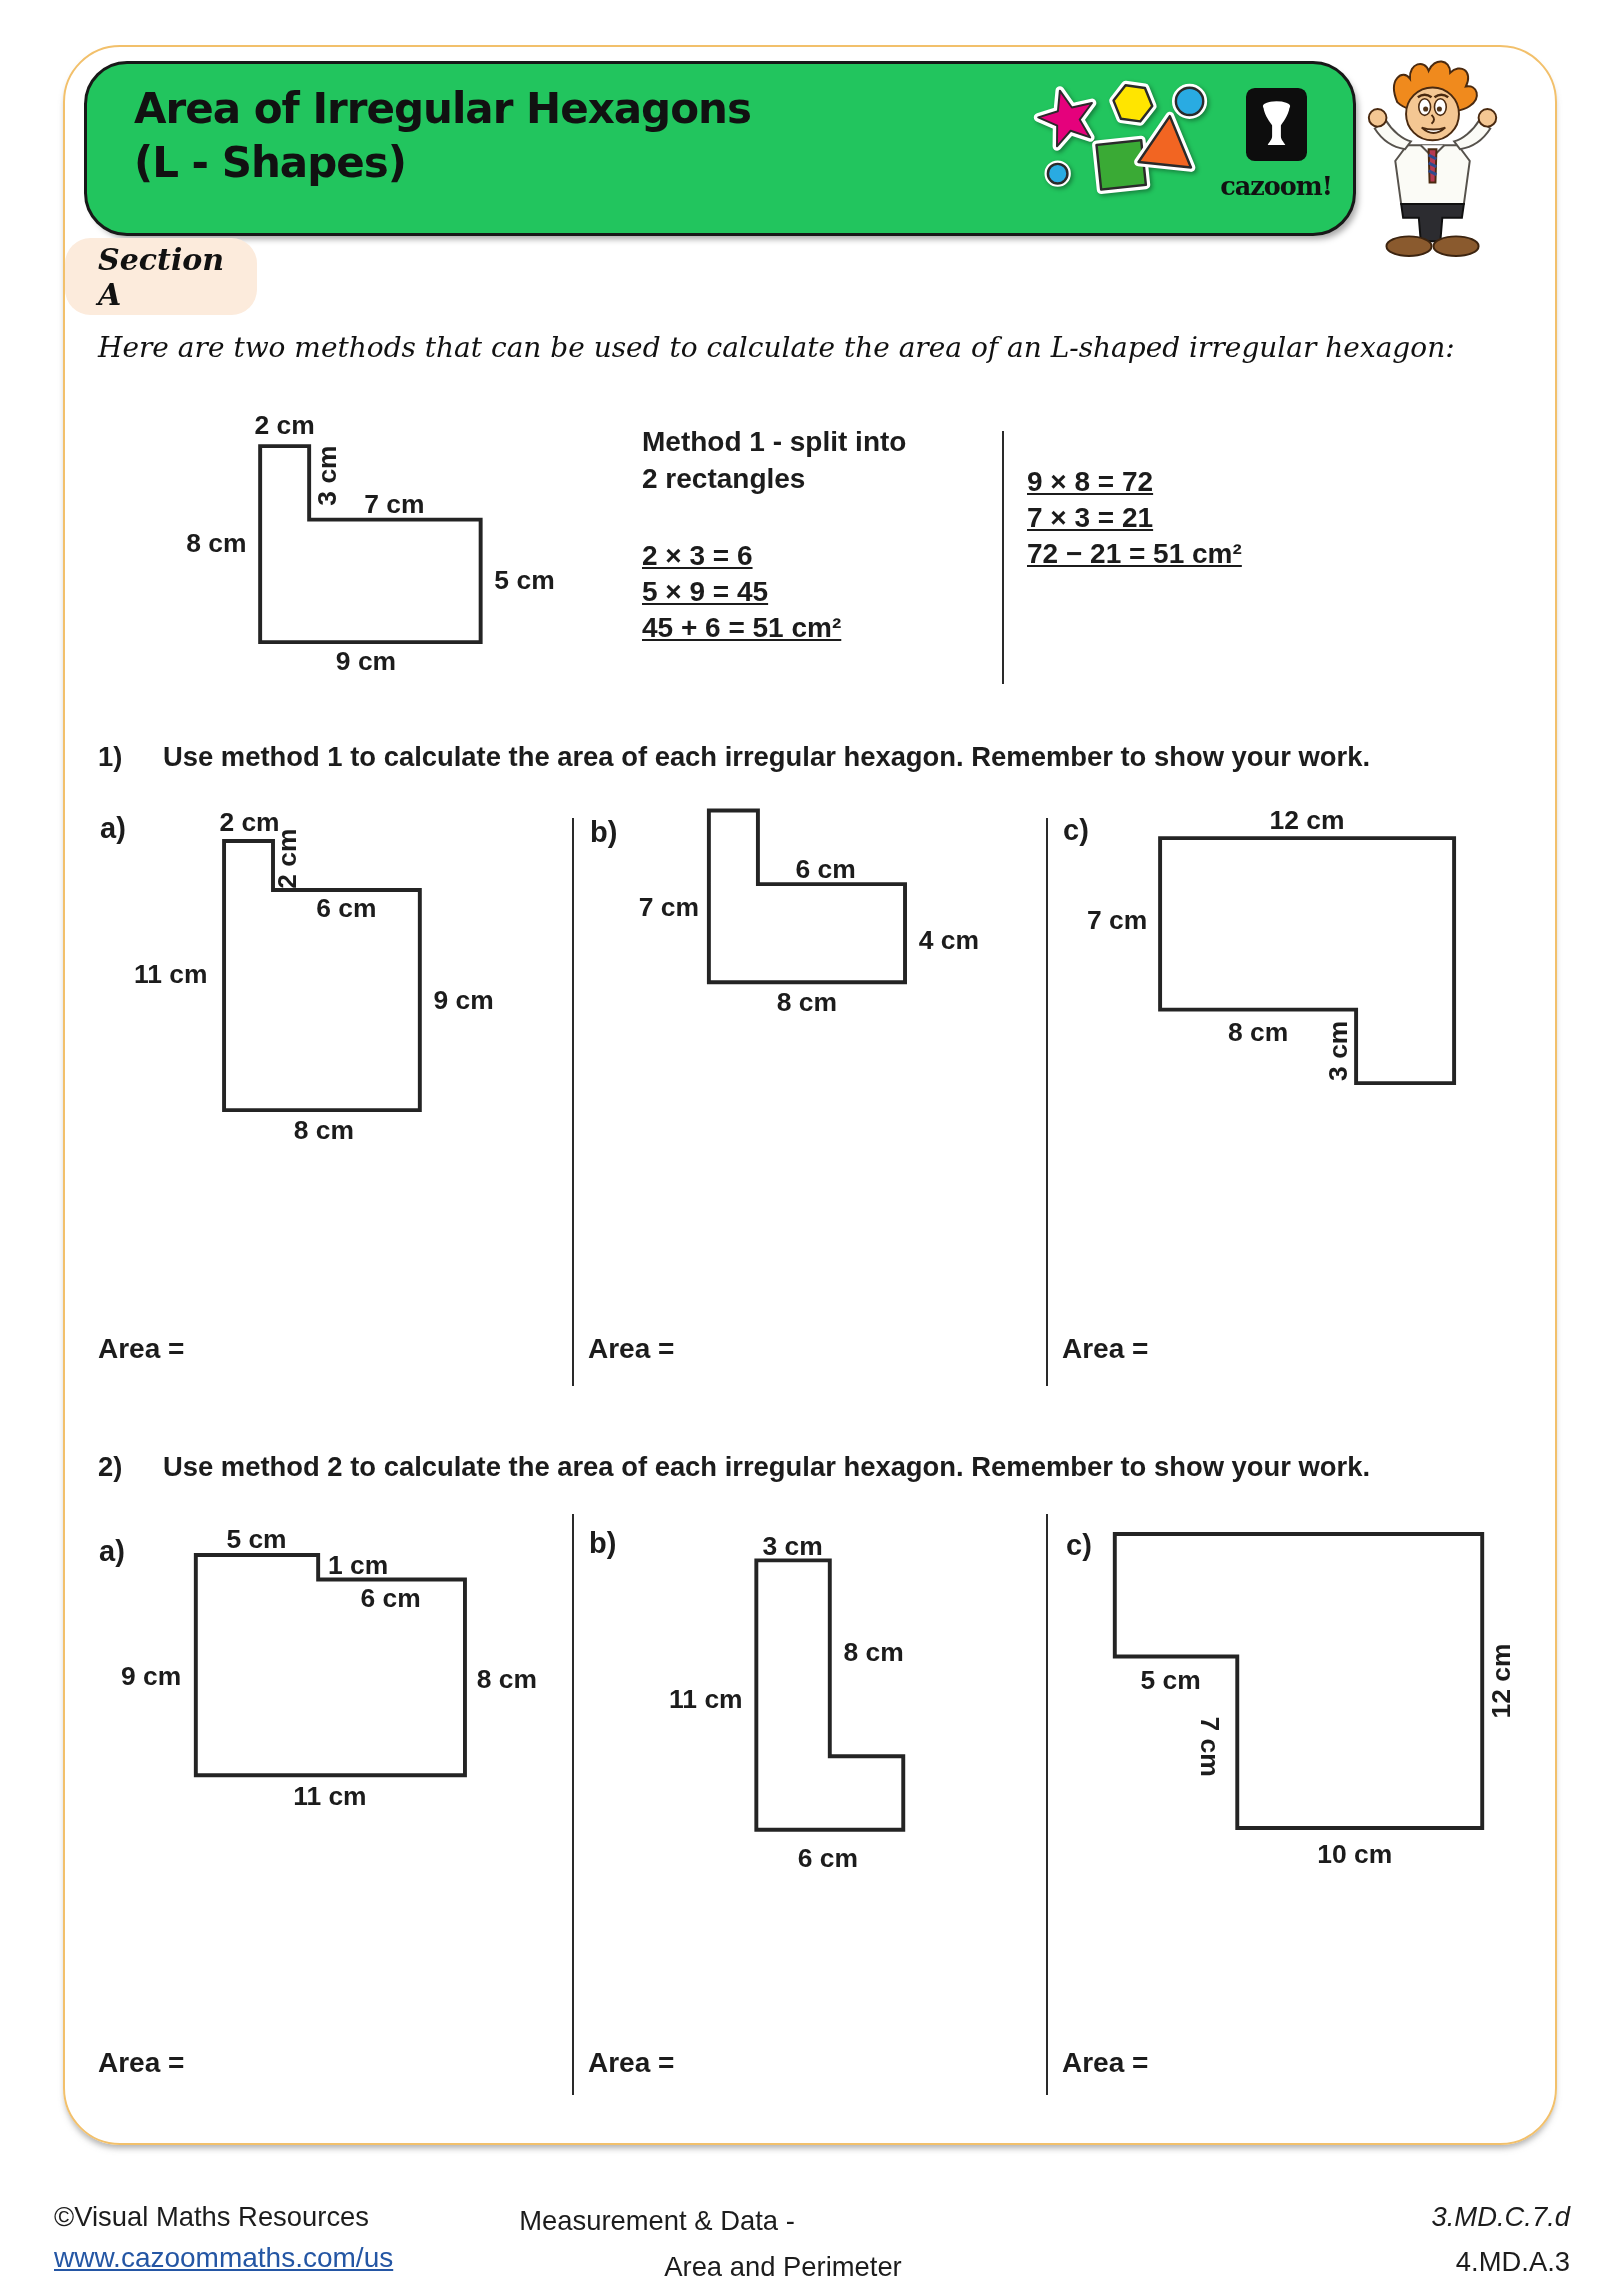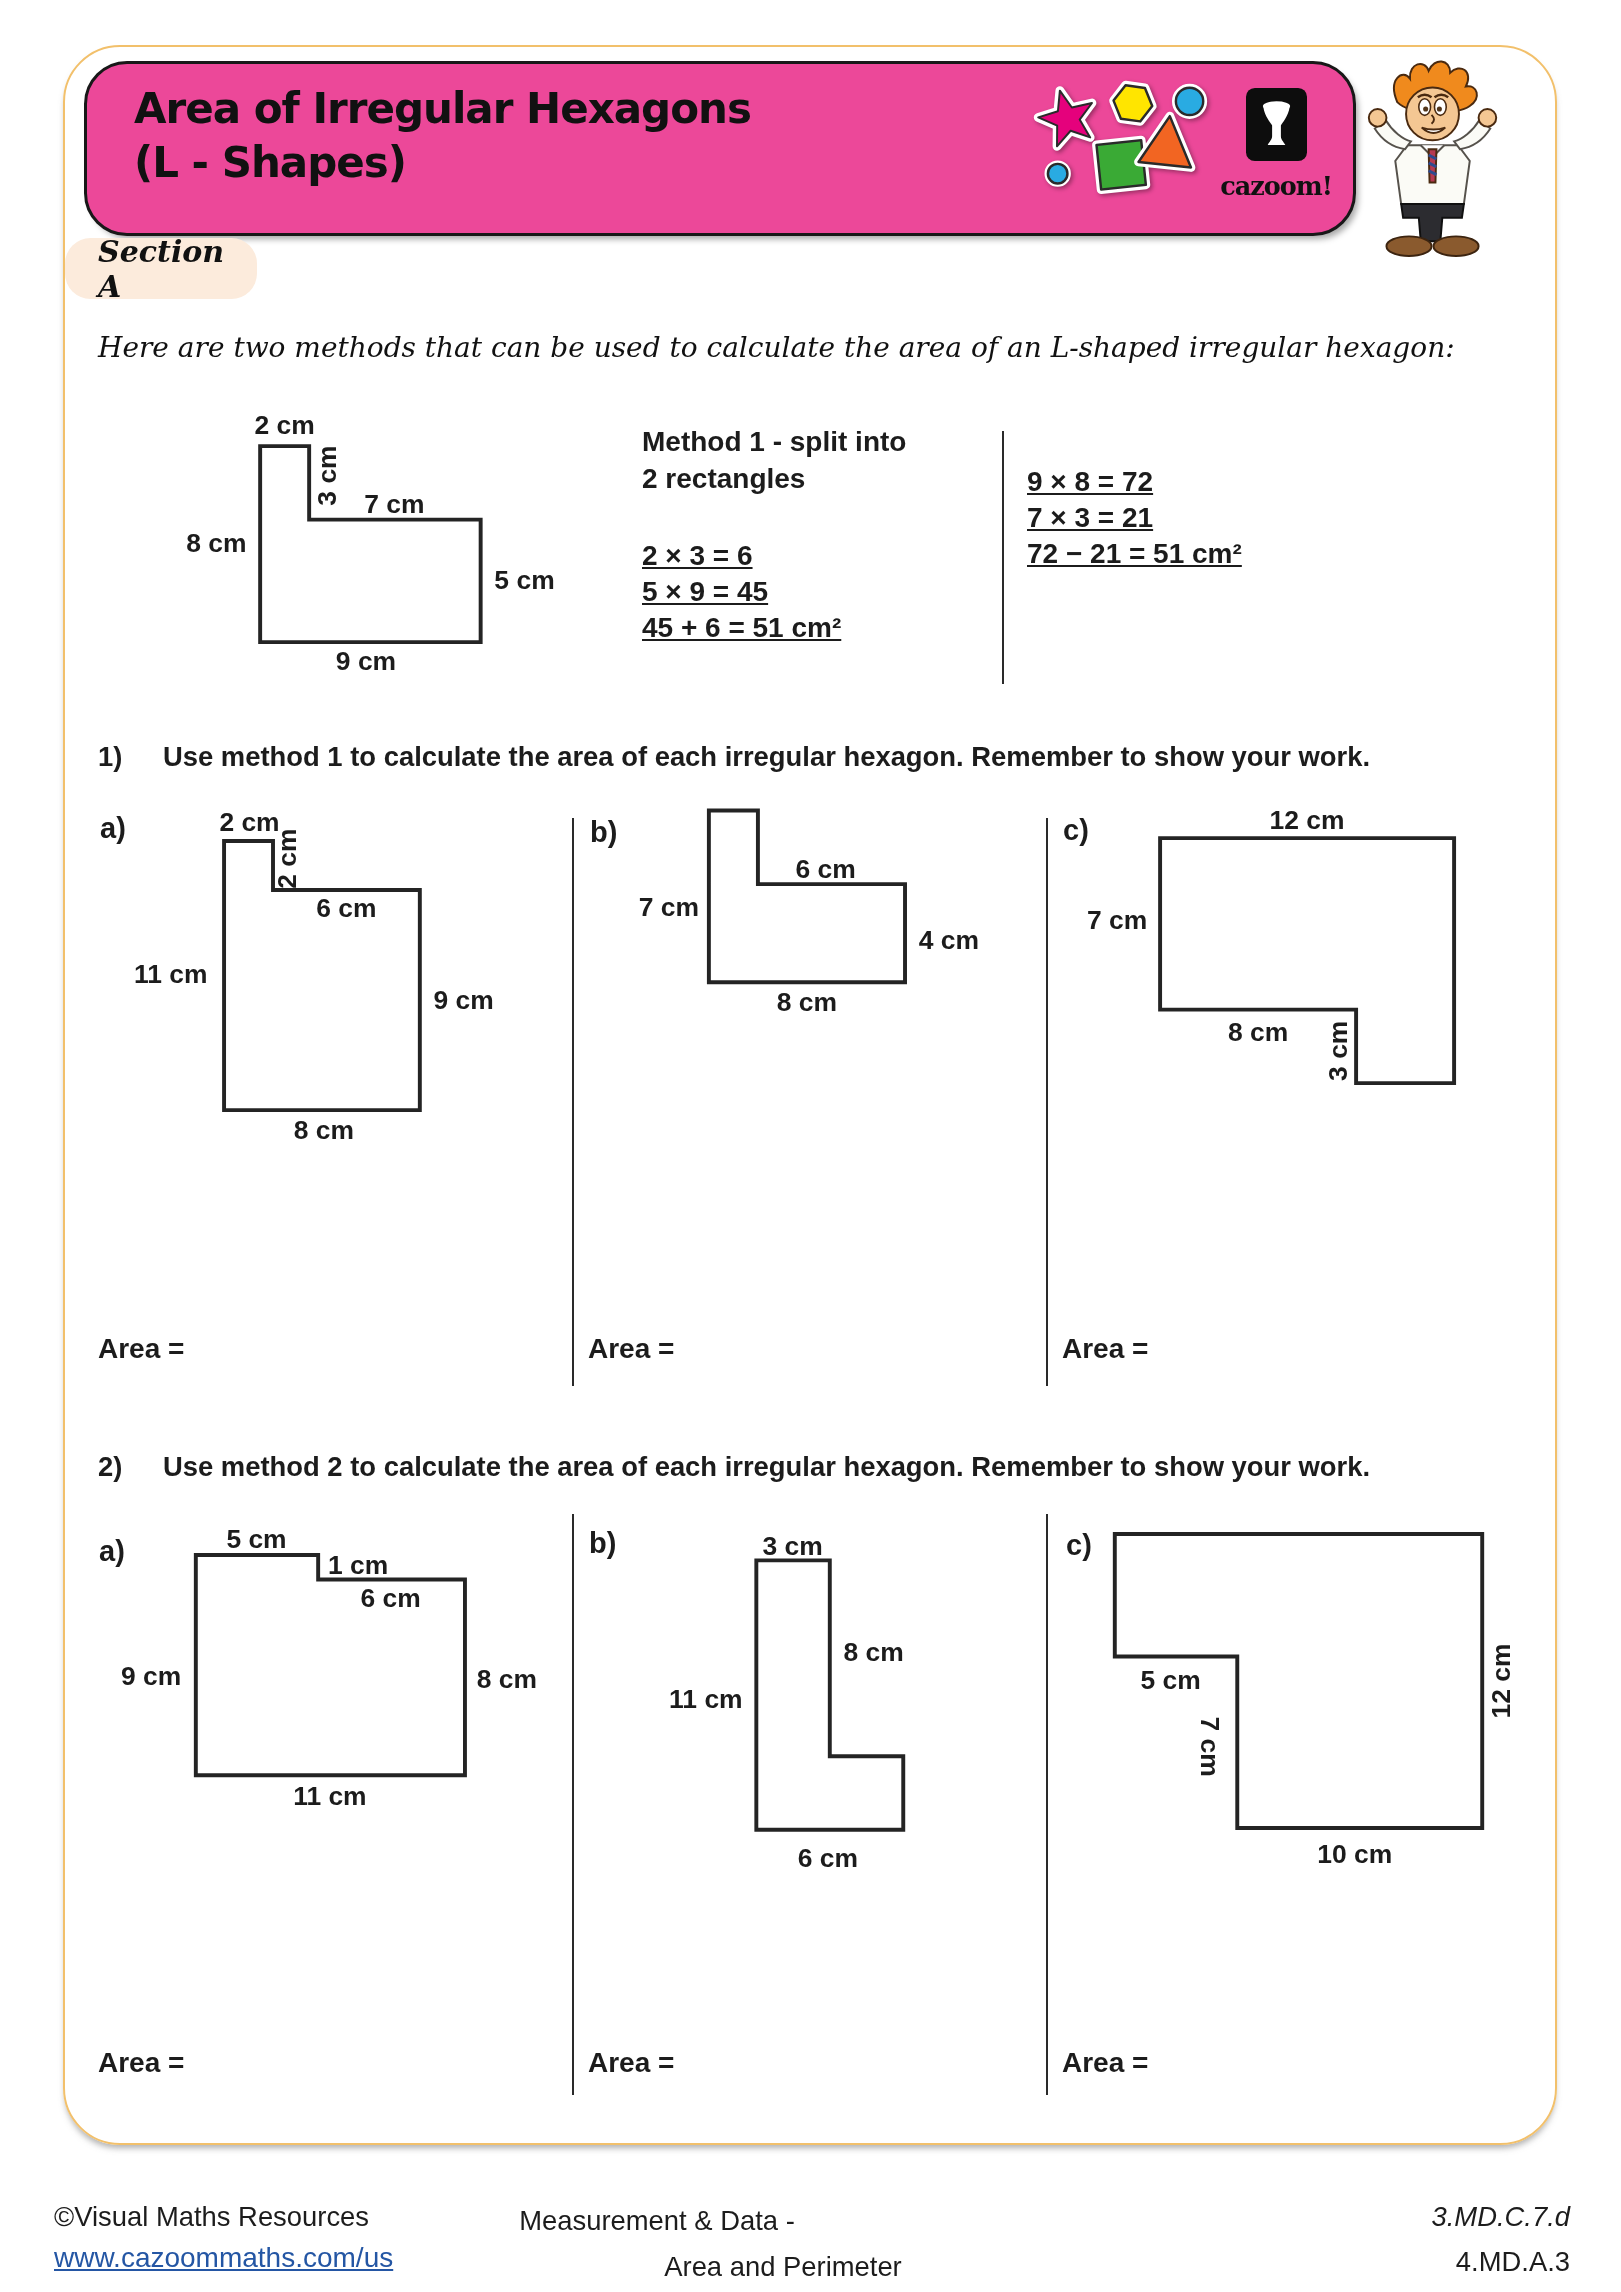--- a/index.html
+++ b/index.html
@@ -12,42 +12,42 @@
   
   .frame {
     position:absolute; left:63px; top:45px; width:1490px; height:2096px;
     border:2.9px solid #f2c06b; border-radius:57px;
     box-shadow:0 5.9px 5.9px -2.9px rgba(110,110,110,.55);
   }
 
   
   .title-box {
     position:absolute; left:84px; top:61px; width:1266px; height:169px;
-    background:#ec4899; border:3.9px solid #181818; border-radius:43px;
+    background:#22c55e; border:3.9px solid #181818; border-radius:43px;
     box-shadow:4.9px 5.9px 5.9px -2.9px rgba(0,0,0,.35);
   }
   .title-text {
     position:absolute; left:47px; top:17.6px;
     font-family:"DejaVu Sans", sans-serif; font-weight:700;
     font-size:42px; line-height:54px; letter-spacing:-1px; color:#111;
     white-space:nowrap;
   }
   .shapes-svg { position:absolute; left:941px; top:9.8px;
     filter:drop-shadow(2px 2.9px 2px rgba(0,0,0,.35)); }
   .cazoom { position:absolute; left:1132px; top:23.5px; width:114px; text-align:center; }
   .cazoom-box { width:61px; height:73px; background:#0d0d0d; border-radius:8.8px;
     margin:0 auto; display:flex; align-items:center; justify-content:center; }
   .cazoom-text { font-family:"DejaVu Serif", serif; font-weight:700;
     font-size:25.5px; letter-spacing:-1px; color:#111; margin-top:10px; }
 
   .mascot { position:absolute; left:1360px; top:57px; }
 
   
   .section-badge {
-    position:absolute; left:65px; top:238px; width:192px; height:61px;
+    position:absolute; left:65px; top:238px; width:192px; height:77px;
     background:#fcebdc; border-radius:25.5px;
     display:flex; align-items:center; padding-left:33px; box-sizing:border-box;
   }
   .section-badge span {
     font-family:"DejaVu Serif", serif; font-style:italic; font-weight:700;
     font-size:30px; color:#111;
   }
 
   .intro {
     position:absolute; left:98px; top:331px;

